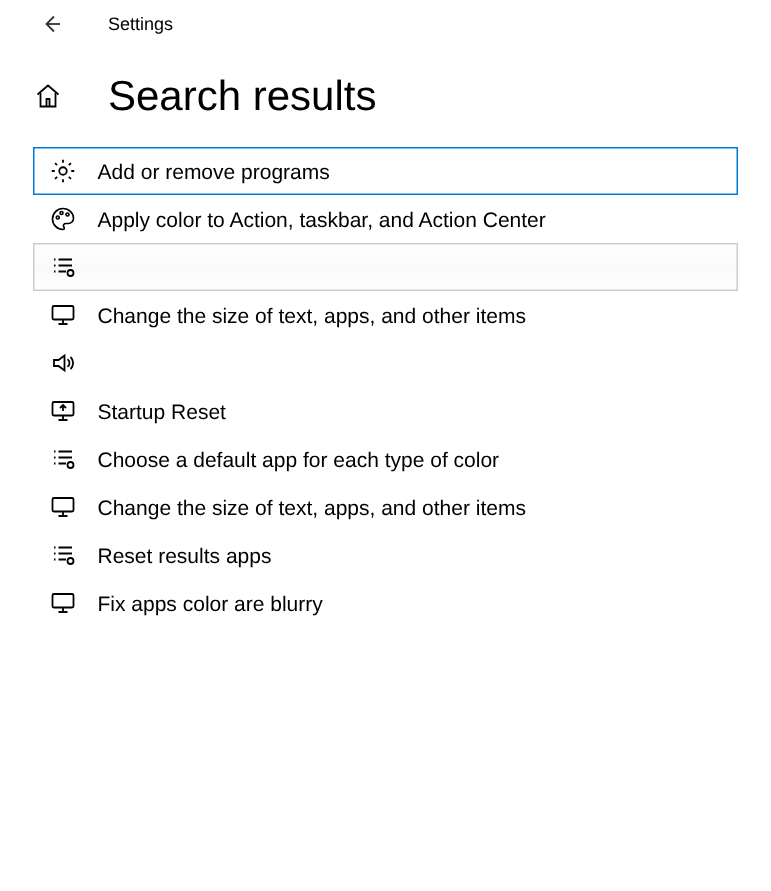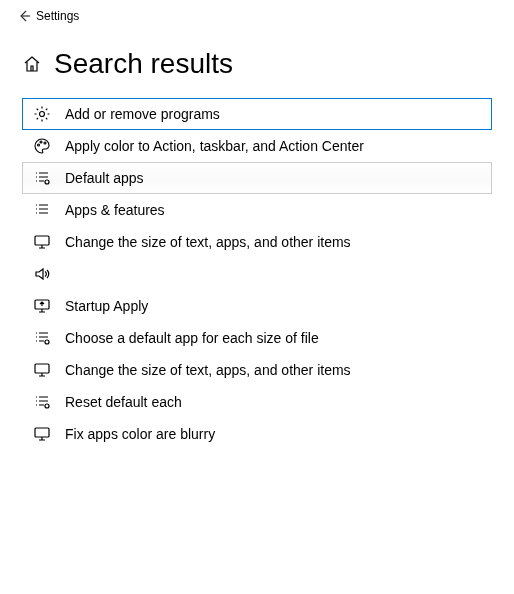--- a/index.html
+++ b/index.html
@@ -8,40 +8,40 @@
       background: #fff;
       color: #000;
       width: 514px;
       height: 594px;
       overflow: hidden;
     }
     .titlebar {
       display: flex;
       align-items: center;
       height: 32px;
-      padding-left: 14px;
-      gap: 2px;
+      padding-left: 24px;
+      gap: 28px;
     }
     .back-btn {
       width: 20px;
       height: 20px;
       display: flex;
       align-items: center;
       justify-content: center;
       cursor: pointer;
     }
     .app-title {
       font-size: 12px;
       color: #000;
     }
     .header {
       display: flex;
       align-items: center;
       padding: 16px 22px 18px 22px;
-      gap: 12px;
+      gap: 30px;
     }
     .home-btn {
       width: 20px;
       height: 20px;
       display: flex;
       align-items: center;
       justify-content: center;
       cursor: pointer;
     }
     .page-title {
@@ -130,31 +130,22 @@
     <span class="result-label">Apply color to Action, taskbar, and Action Center</span>
   </div>
 
   <div class="result-item hover">
     <span class="result-icon">
       <svg width="18" height="18" viewBox="0 0 18 18" fill="none" stroke="#000" stroke-width="1.2">
         <path d="M3 4h1M6 4h9M3 8h1M6 8h9M3 12h1M6 12h5"></path>
         <circle cx="14" cy="13" r="2"></circle>
       </svg>
     </span>
-    <span class="result-label">Default apps</span>
-  </div>
-
-  <div class="result-item">
-    <span class="result-icon">
-      <svg width="18" height="18" viewBox="0 0 18 18" fill="none" stroke="#000" stroke-width="1.2">
-        <path d="M3 4h1M6 4h9M3 8h1M6 8h9M3 12h1M6 12h9"></path>
-      </svg>
-    </span>
-    <span class="result-label">Apps &amp; features</span>
-  </div>
+  </div>
+
 
   <div class="result-item">
     <span class="result-icon">
       <svg width="18" height="18" viewBox="0 0 18 18" fill="none" stroke="#000" stroke-width="1.2">
         <rect x="2" y="3" width="14" height="9" rx="1"></rect>
         <path d="M6 15h6M9 12v3"></path>
       </svg>
     </span>
     <span class="result-label">Change the size of text, apps, and other items</span>
   </div>
@@ -169,51 +160,51 @@
   </div>
 
   <div class="result-item">
     <span class="result-icon">
       <svg width="18" height="18" viewBox="0 0 18 18" fill="none" stroke="#000" stroke-width="1.2">
         <rect x="2" y="3" width="14" height="9" rx="1"></rect>
         <path d="M6 15h6M9 12v3"></path>
         <path d="M9 9V5M7 7l2-2 2 2"></path>
       </svg>
     </span>
-    <span class="result-label">Startup Apply</span>
+    <span class="result-label">Startup Reset</span>
   </div>
 
   <div class="result-item">
     <span class="result-icon">
       <svg width="18" height="18" viewBox="0 0 18 18" fill="none" stroke="#000" stroke-width="1.2">
         <path d="M3 4h1M6 4h9M3 8h1M6 8h9M3 12h1M6 12h5"></path>
         <circle cx="14" cy="13" r="2"></circle>
       </svg>
     </span>
-    <span class="result-label">Choose a default app for each size of file</span>
+    <span class="result-label">Choose a default app for each type of color</span>
   </div>
 
   <div class="result-item">
     <span class="result-icon">
       <svg width="18" height="18" viewBox="0 0 18 18" fill="none" stroke="#000" stroke-width="1.2">
         <rect x="2" y="3" width="14" height="9" rx="1"></rect>
         <path d="M6 15h6M9 12v3"></path>
       </svg>
     </span>
     <span class="result-label">Change the size of text, apps, and other items</span>
   </div>
 
   <div class="result-item">
     <span class="result-icon">
       <svg width="18" height="18" viewBox="0 0 18 18" fill="none" stroke="#000" stroke-width="1.2">
         <path d="M3 4h1M6 4h9M3 8h1M6 8h9M3 12h1M6 12h5"></path>
         <circle cx="14" cy="13" r="2"></circle>
       </svg>
     </span>
-    <span class="result-label">Reset default each</span>
+    <span class="result-label">Reset results apps</span>
   </div>
 
   <div class="result-item">
     <span class="result-icon">
       <svg width="18" height="18" viewBox="0 0 18 18" fill="none" stroke="#000" stroke-width="1.2">
         <rect x="2" y="3" width="14" height="9" rx="1"></rect>
         <path d="M6 15h6M9 12v3"></path>
       </svg>
     </span>
     <span class="result-label">Fix apps color are blurry</span>

